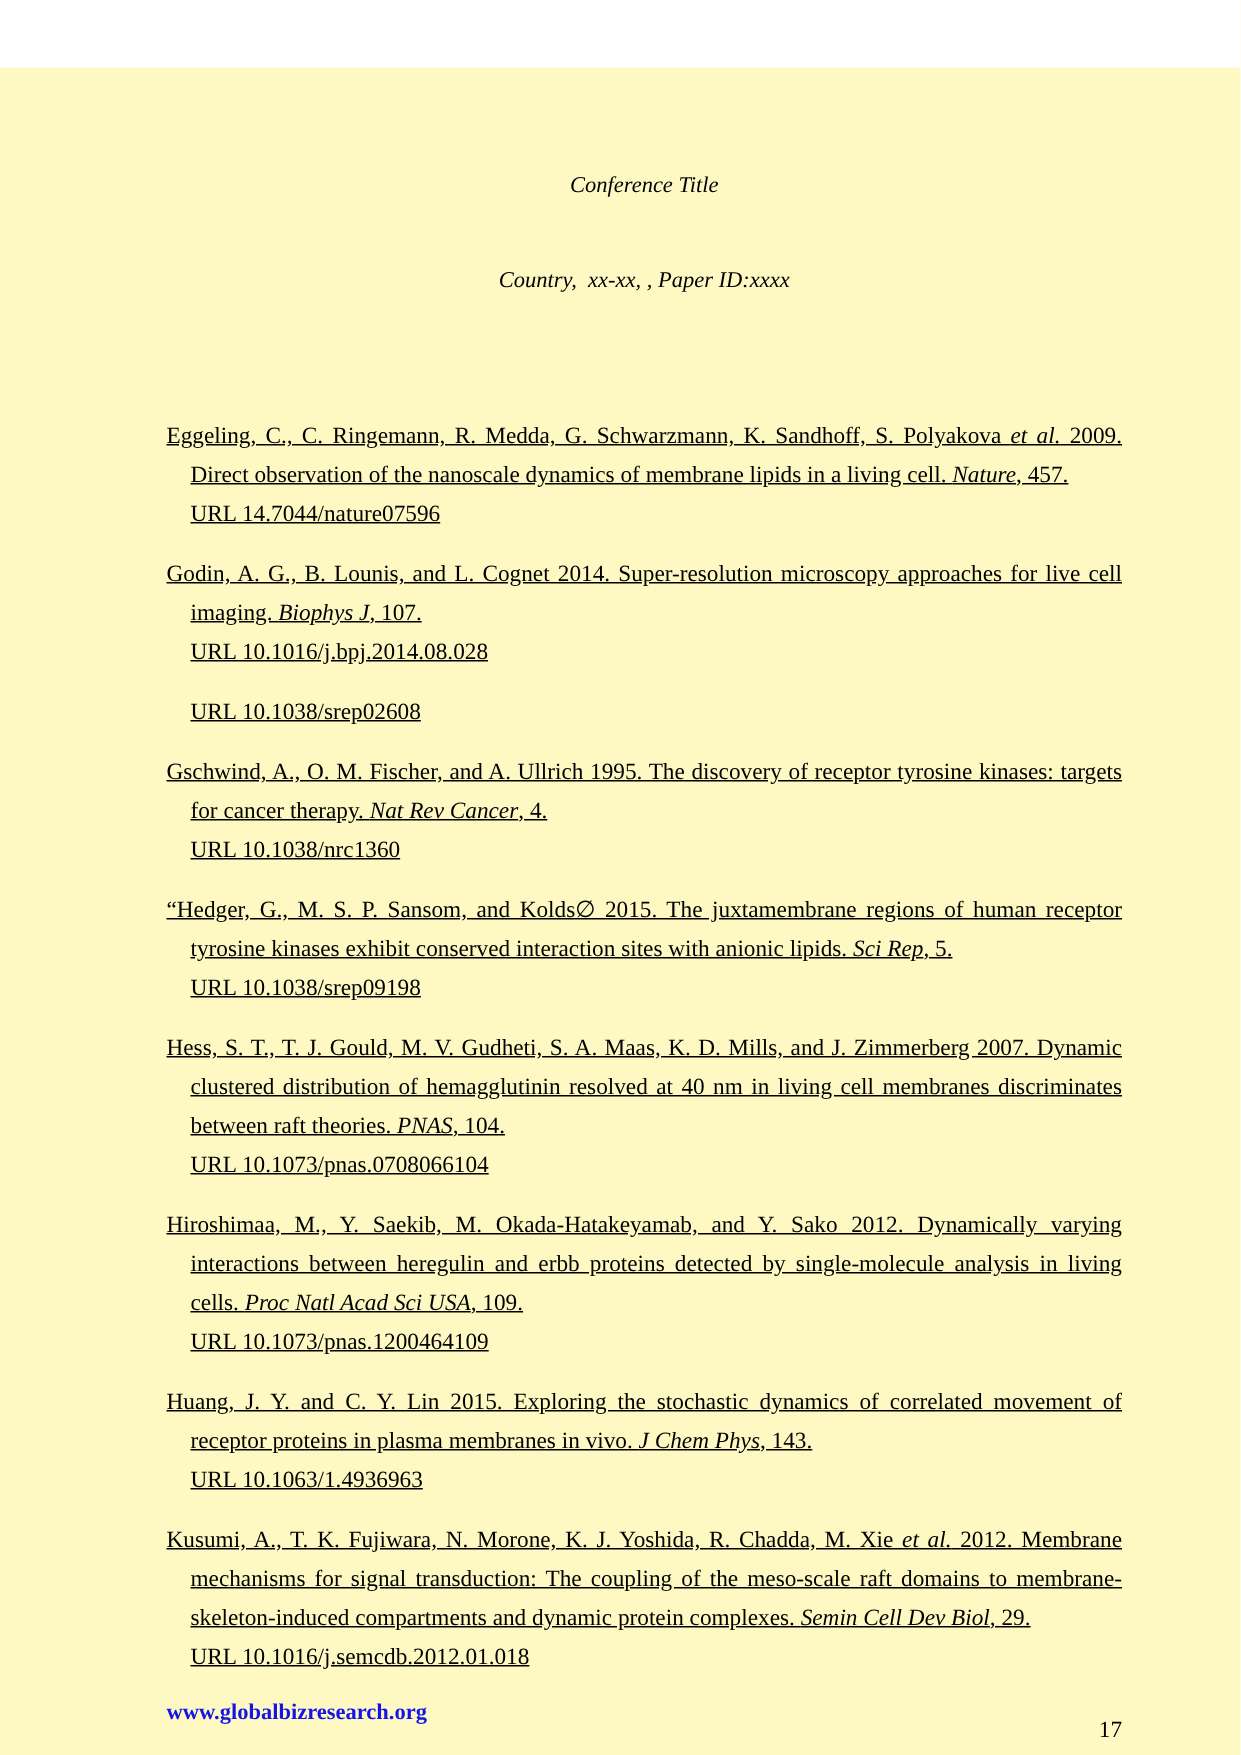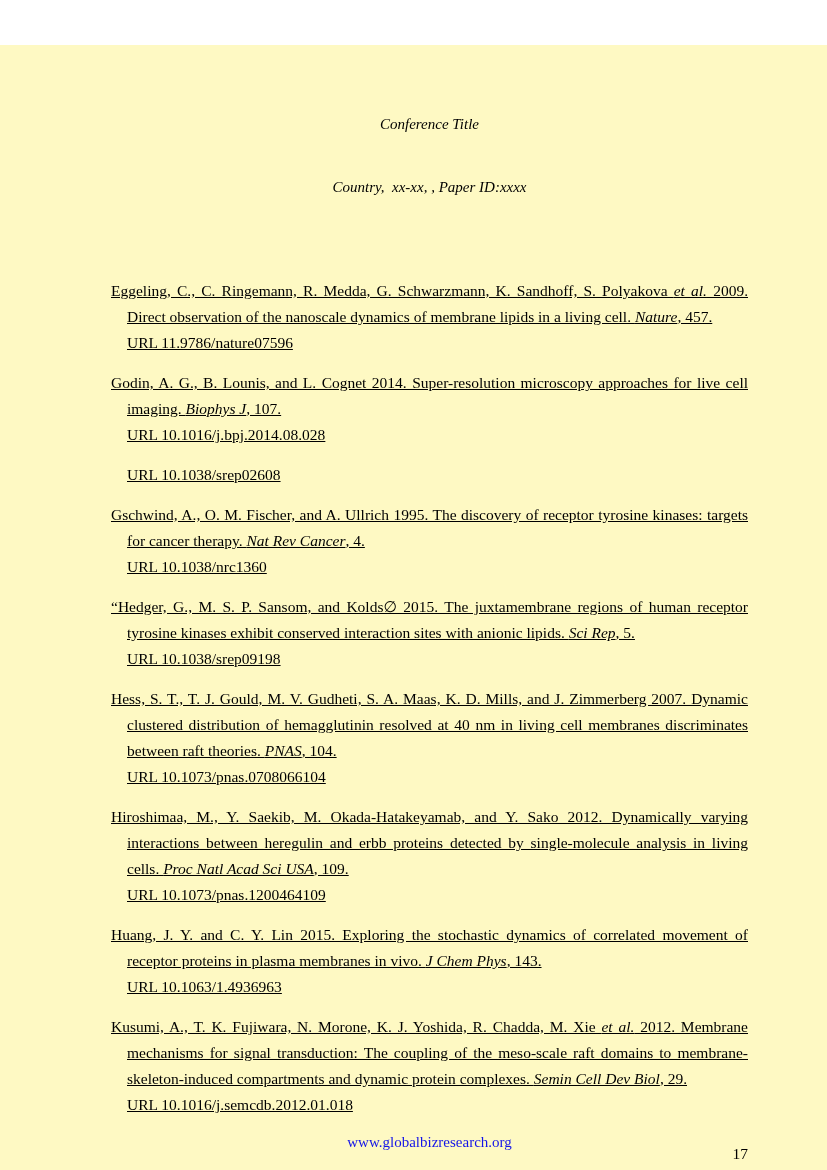--- a/index.html
+++ b/index.html
@@ -44,22 +44,21 @@
   .ref-url { padding-left: 16px; }
   .it { font-style: italic; }
   .footer {
     position: absolute;
     left: 111px; top: 1086px;
     width: 637px;
     height: 22px;
   }
   .footer-link {
     display: block;
-    text-align: center;
-    font-weight: normal;
+    font-weight: bold;
     font-size: 15px;
     line-height: 22px;
     text-decoration: none;
     cursor: pointer;
   }
   .page-number {
     position: absolute;
     right: 0; top: 12px;
     font-size: 15.5px;
     line-height: 22px;
@@ -71,21 +70,21 @@
 
 <div class="page">
   <div class="content-col">
     <div class="doc-header">
       <div>Conference Title</div>
       <div>Country,  xx-xx, , Paper ID:xxxx</div>
     </div>
     <div class="references" id="references">
         <div class="ref-entry">
           <p class="ref-body"><span>Eggeling, C., C. Ringemann, R. Medda, G. Schwarzmann, K. Sandhoff, S. Polyakova </span><span class="it">et al.</span><span> 2009. Direct observation of the nanoscale dynamics of membrane lipids in a living cell. </span><span class="it">Nature</span><span>, 457.</span></p>
-          <div class="ref-url">URL 11.9786/nature07596</div>
+          <div class="ref-url">URL 14.7044/nature07596</div>
         </div>
         <div class="ref-entry">
           <p class="ref-body"><span>Godin, A. G., B. Lounis, and L. Cognet 2014. Super-resolution microscopy approaches for live cell imaging. </span><span class="it">Biophys J</span><span>, 107.</span></p>
           <div class="ref-url">URL 10.1016/j.bpj.2014.08.028</div>
         </div>
         <div class="ref-entry">
           <div class="ref-url">URL 10.1038/srep02608</div>
         </div>
         <div class="ref-entry">
           <p class="ref-body"><span>Gschwind, A., O. M. Fischer, and A. Ullrich 1995. The discovery of receptor tyrosine kinases: targets for cancer therapy. </span><span class="it">Nat Rev Cancer</span><span>, 4.</span></p>

